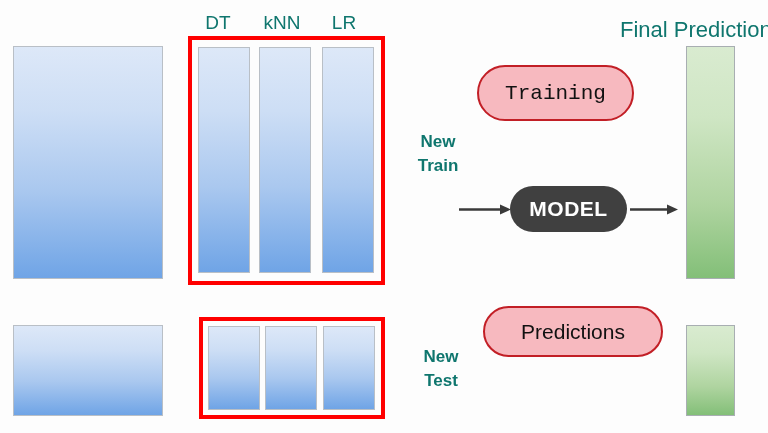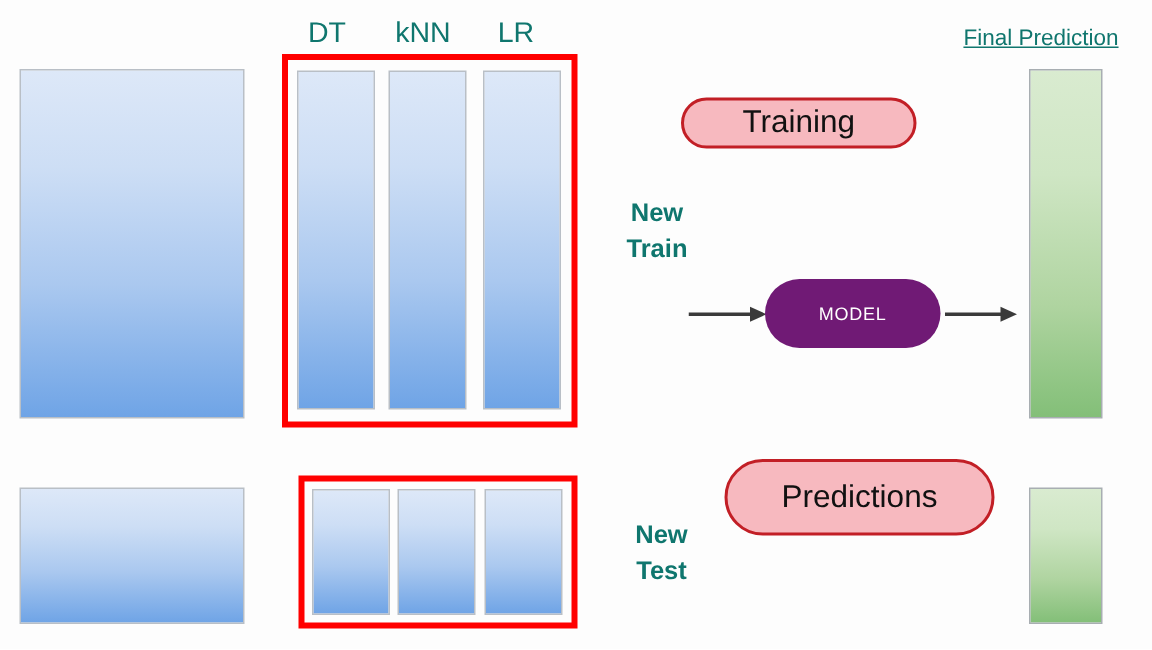--- a/index.html
+++ b/index.html
@@ -50,46 +50,45 @@
     text-align: center;
     font-weight: 400;
   }
   .side-label {
     font-size: 17px;
     line-height: 24px;
     text-align: center;
     font-weight: bold;
   }
   .top-label {
-    font-size: 15px;
+    font-size: 22px;
     text-align: center;
-    text-decoration: underline;
   }
 
   
   .pill {
     position: absolute;
     box-sizing: border-box;
     display: flex;
     align-items: center;
     justify-content: center;
   }
   .pill-pink {
     background: #f7b9bf;
     border: 2px solid #c21f26;
     border-radius: 999px;
     color: #111111;
     font-size: 21px;
   }
   .pill-blue {
-    background: #701a75;
+    background: #404040;
     border-radius: 26px;
     color: #ffffff;
-    font-size: 12px;
-    font-weight: normal;
+    font-size: 21px;
+    font-weight: bold;
     letter-spacing: 0.5px;
   }
 
   
   .arrow {
     position: absolute;
     height: 12px;
     display: block;
   }
 </style>
@@ -106,21 +105,21 @@
 
   <div class="redframe" style="left:188px; top:36px; width:197px; height:249px;"></div>
 
   <div class="block" style="left:198px; top:47px; width:52px; height:226px;"></div>
   <div class="block" style="left:259px; top:47px; width:52px; height:226px;"></div>
   <div class="block" style="left:322px; top:47px; width:52px; height:226px;"></div>
 
   <div class="label side-label" style="left:398px; top:130px; width:80px;">New
 Train</div>
 
-  <div class="pill pill-pink" style="left:454px; top:65px; width:157px; height:34px;">
+  <div class="pill pill-pink" style="left:477px; top:65px; width:157px; height:56px;font-family:Liberation Mono, monospace;">
     <span>Training</span>
   </div>
 
   <div class="label top-label" style="left:620px; top:17px; width:148px;">Final Prediction</div>
 
   <div class="block green" style="left:686px; top:46px; width:49px; height:233px;"></div>
 
   <svg class="arrow" style="left:459px; top:203px; width:52px; height:13px;" viewBox="0 0 52 13">
     <line x1="0" y1="6.5" x2="42" y2="6.5" stroke="#3a3a3a" stroke-width="2.4"></line>
     <polygon points="41,1.5 52,6.5 41,11.5" fill="#3a3a3a"></polygon>

